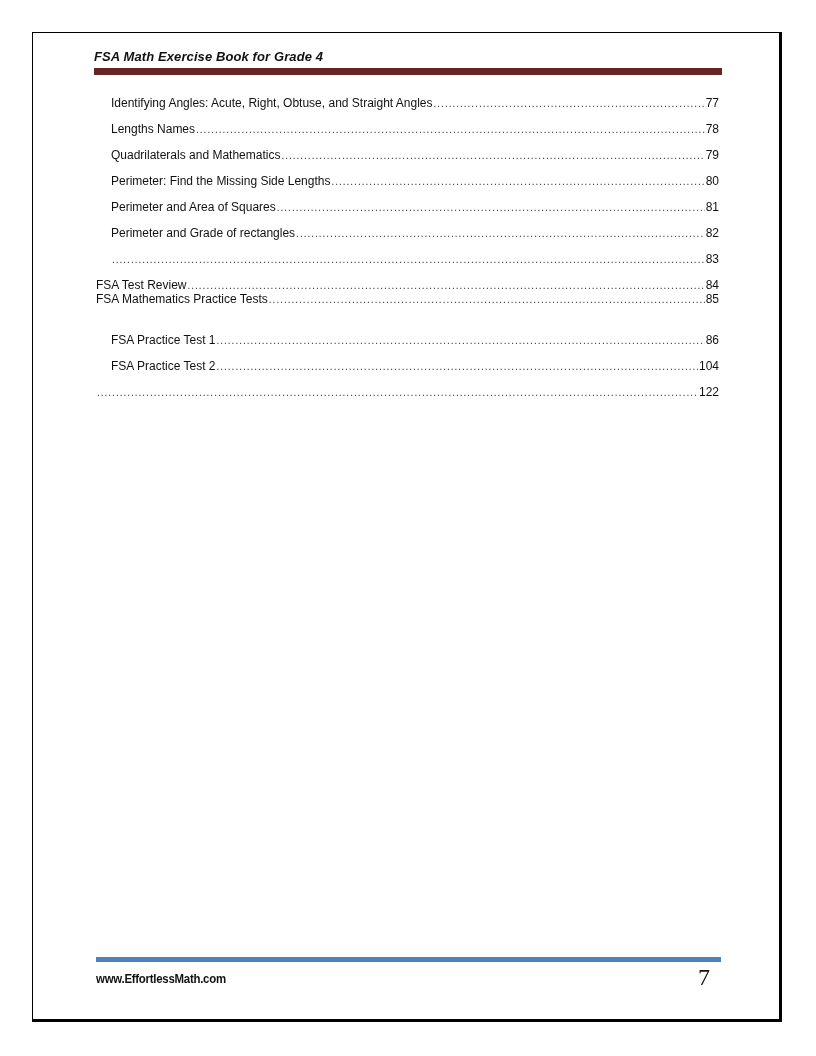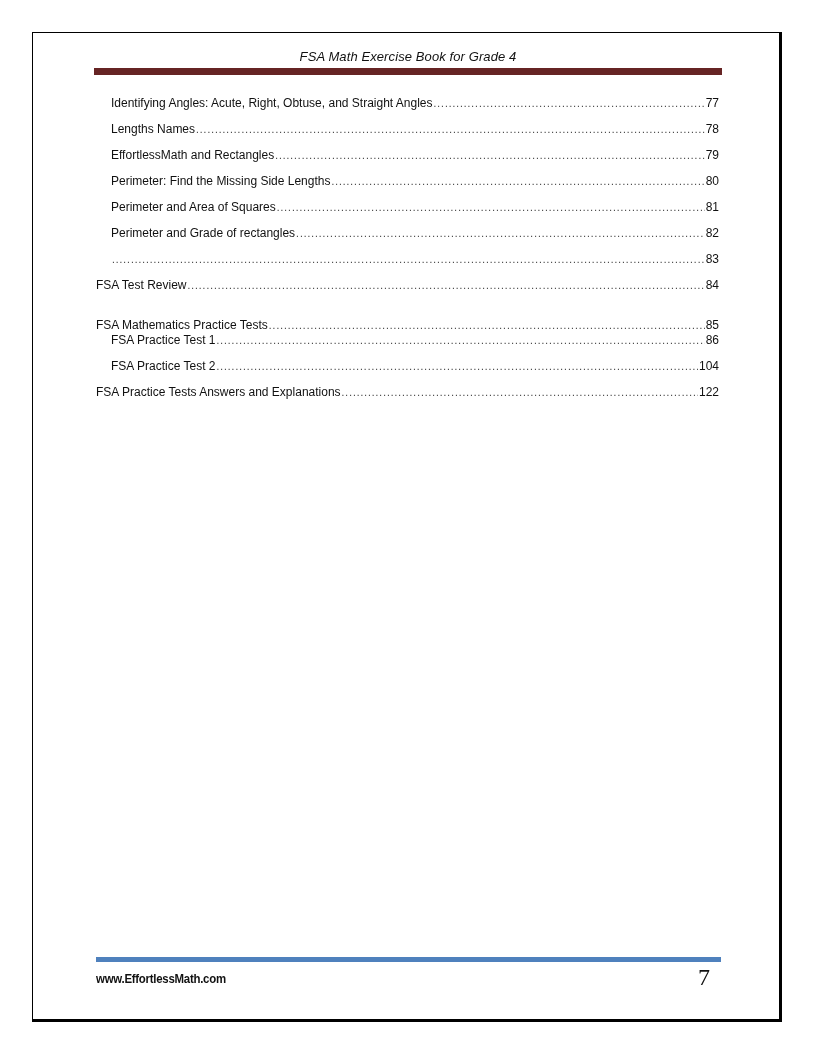--- a/index.html
+++ b/index.html
@@ -5,21 +5,21 @@
     html, body { margin: 0; padding: 0; background: #ffffff; }
     body { width: 816px; height: 1056px; position: relative; overflow: hidden; font-family: "Liberation Sans", sans-serif; }
     .page-frame {
       position: absolute; left: 32px; top: 32px; width: 750px; height: 990px;
       border-top: 1.5px solid #000; border-left: 1.5px solid #000;
       border-right: 3px solid #000; border-bottom: 3px solid #000;
       box-sizing: border-box;
     }
     .header-title {
       position: absolute; left: 94px; width: 628px; top: 49px;
-      text-align: center; font-style: italic; font-weight: normal;
+      text-align: left; font-style: italic; font-weight: bold;
       font-size: 13px; color: #111; letter-spacing: 0.1px;
     }
     .header-bar { position: absolute; left: 94px; top: 68px; width: 628px; height: 7px; background: #662424; }
     .toc { position: absolute; left: 96px; top: 94px; width: 624px; }
     .toc-row {
       position: absolute; left: 0; display: flex; align-items: baseline;
       font-size: 12px; color: #111; height: 18px; line-height: 18px;
     }
     .toc-row.level-1 { left: 0; width: 623px; }
     .toc-row.level-2 { left: 15px; width: 608px; }
@@ -53,21 +53,21 @@
     <span class="toc-label">Identifying Angles: Acute, Right, Obtuse, and Straight Angles</span>
     <span class="toc-leader"></span>
     <span class="toc-page">77</span>
   </div>
   <div class="toc-row level-2" style="top:26px">
     <span class="toc-label">Lengths Names</span>
     <span class="toc-leader"></span>
     <span class="toc-page">78</span>
   </div>
   <div class="toc-row level-2" style="top:52px">
-    <span class="toc-label">EffortlessMath and Rectangles</span>
+    <span class="toc-label">Quadrilaterals and Mathematics</span>
     <span class="toc-leader"></span>
     <span class="toc-page">79</span>
   </div>
   <div class="toc-row level-2" style="top:78px">
     <span class="toc-label">Perimeter: Find the Missing Side Lengths</span>
     <span class="toc-leader"></span>
     <span class="toc-page">80</span>
   </div>
   <div class="toc-row level-2" style="top:104px">
     <span class="toc-label">Perimeter and Area of Squares</span>
@@ -81,37 +81,36 @@
   </div>
   <div class="toc-row level-2" style="top:156px">
     <span class="toc-leader"></span>
     <span class="toc-page">83</span>
   </div>
   <div class="toc-row level-1" style="top:182px">
     <span class="toc-label">FSA Test Review</span>
     <span class="toc-leader"></span>
     <span class="toc-page">84</span>
   </div>
-  <div class="toc-row level-1" style="top:222px">
+  <div class="toc-row level-1" style="top:196px">
     <span class="toc-label">FSA Mathematics Practice Tests</span>
     <span class="toc-leader"></span>
     <span class="toc-page">85</span>
   </div>
   <div class="toc-row level-2" style="top:237px">
     <span class="toc-label">FSA Practice Test 1</span>
     <span class="toc-leader"></span>
     <span class="toc-page">86</span>
   </div>
   <div class="toc-row level-2" style="top:263px">
     <span class="toc-label">FSA Practice Test 2</span>
     <span class="toc-leader"></span>
     <span class="toc-page">104</span>
   </div>
   <div class="toc-row level-1" style="top:289px">
-    <span class="toc-label">FSA Practice Tests Answers and Explanations</span>
     <span class="toc-leader"></span>
     <span class="toc-page">122</span>
   </div>
 </div>
 
 <div class="footer-bar"></div>
 <div class="footer-url">www.EffortlessMath.com</div>
 <div class="footer-page">7</div>
 
 </body></html>

